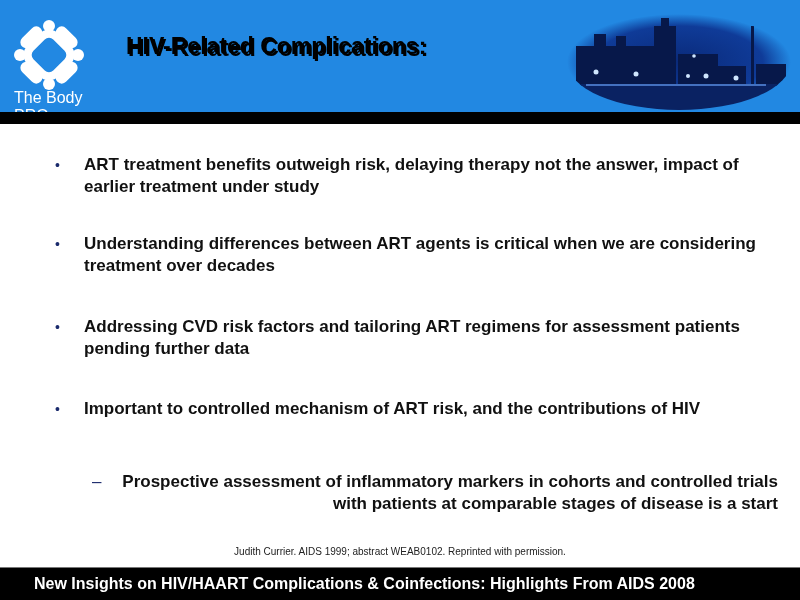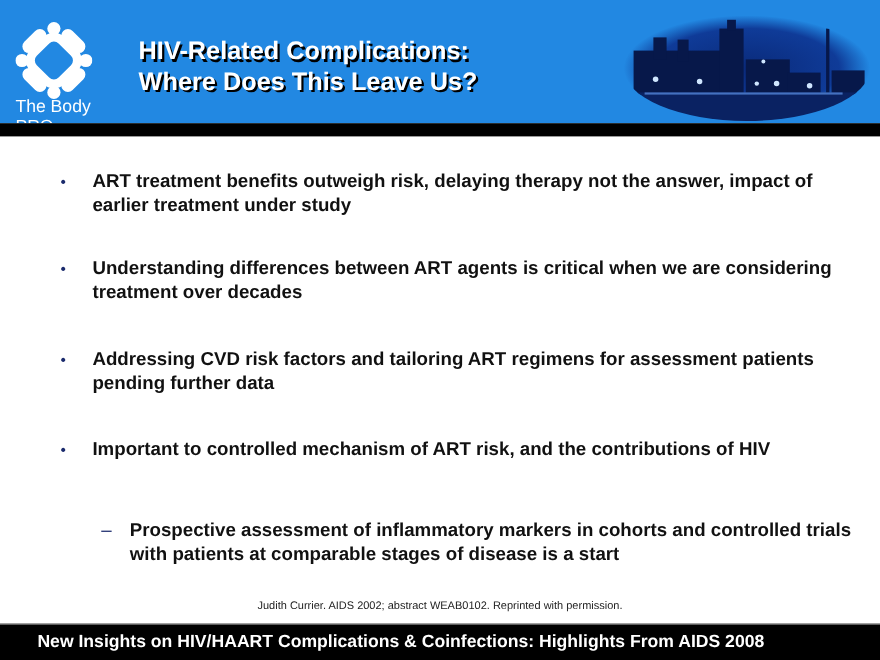--- a/index.html
+++ b/index.html
@@ -14,40 +14,40 @@
       position: absolute; left: 0; top: 112px; width: 800px; height: 12px;
       background: #000000;
     }
     .logo { position: absolute; left: 14px; top: 20px; width: 70px; height: 70px; }
     .logo-caption {
       position: absolute; left: 14px; top: 89px; width: 80px;
       color: #ffffff; font-size: 16px; font-weight: normal; text-align: left;
     }
     .title {
       position: absolute; left: 126px; top: 32px;
-      color: #ffffff; font-size: 23px; font-weight: bold; line-height: 28px;
+      color: #000000; font-size: 23px; font-weight: bold; line-height: 28px;
       text-shadow: 2px 2px 0 #000000;
     }
     .title span { display: block; }
     .photo { position: absolute; left: 566px; top: 6px; width: 226px; height: 104px; }
 
     .content { position: absolute; left: 0; top: 140px; width: 800px; }
     .bullet {
       position: absolute; left: 0; width: 800px;
       font-size: 17px; line-height: 22px; color: #111111;
     }
     .bullet .dot {
       position: absolute; left: 55px; top: 0; width: 10px;
       color: #1a2a6c; font-size: 14px;
     }
     .bullet .text { position: absolute; left: 84px; width: 680px; font-weight: bold; }
     .sub .dash {
       position: absolute; left: 92px; top: 0; color: #1a2a6c; font-size: 17px;
     }
-    .sub .text { position: absolute; left: 118px; width: 660px; }
+    .sub .text { position: absolute; left: 118px; width: 660px; text-align: right; }
 
     .citation {
       position: absolute; left: 0; top: 546px; width: 800px;
       text-align: center; font-size: 10px; color: #222222;
     }
     .footer {
       position: absolute; left: 0; top: 567px; width: 800px; height: 33px;
       background: #000000; border-top: 1px solid #777777;
     }
     .footer-text {
@@ -69,21 +69,20 @@
       <circle cx="35" cy="64" r="6"></circle>
       <circle cx="6" cy="35" r="6"></circle>
       <circle cx="64" cy="35" r="6"></circle>
     </g>
     <rect x="17" y="17" width="36" height="36" rx="10" fill="none" stroke="#ffffff" stroke-width="8" transform="rotate(45 35 35)"></rect>
   </svg>
   <div class="logo-caption">The Body PRO</div>
 
   <div class="title">
     <span>HIV-Related Complications:</span>
-    <span>Where Does This Leave Us?</span>
   </div>
 
   <svg class="photo" viewBox="0 0 226 104">
     <defs>
       <radialGradient id="ov" cx="50%" cy="50%" r="50%">
         <stop offset="0%" stop-color="#0a2a7a"></stop>
         <stop offset="75%" stop-color="#0f3b98"></stop>
         <stop offset="100%" stop-color="#2288e2"></stop>
       </radialGradient>
       <clipPath id="oc">
@@ -132,17 +131,17 @@
   <div class="bullet" style="top:258px;">
     <span class="dot">•</span>
     <span class="text">Important to controlled mechanism of ART risk, and the contributions of HIV</span>
   </div>
   <div class="bullet sub" style="top:331px;">
     <span class="dash">–</span>
     <span class="text">Prospective assessment of inflammatory markers in cohorts and controlled trials with patients at comparable stages of disease is a start</span>
   </div>
 </div>
 
-<div class="citation">Judith Currier. AIDS 2002; abstract WEAB0102. Reprinted with permission.</div>
+<div class="citation">Judith Currier. AIDS 1999; abstract WEAB0102. Reprinted with permission.</div>
 
 <div class="footer">
   <div class="footer-text">New Insights on HIV/HAART Complications &amp; Coinfections: Highlights From AIDS 2008</div>
 </div>
 
 </body></html>

